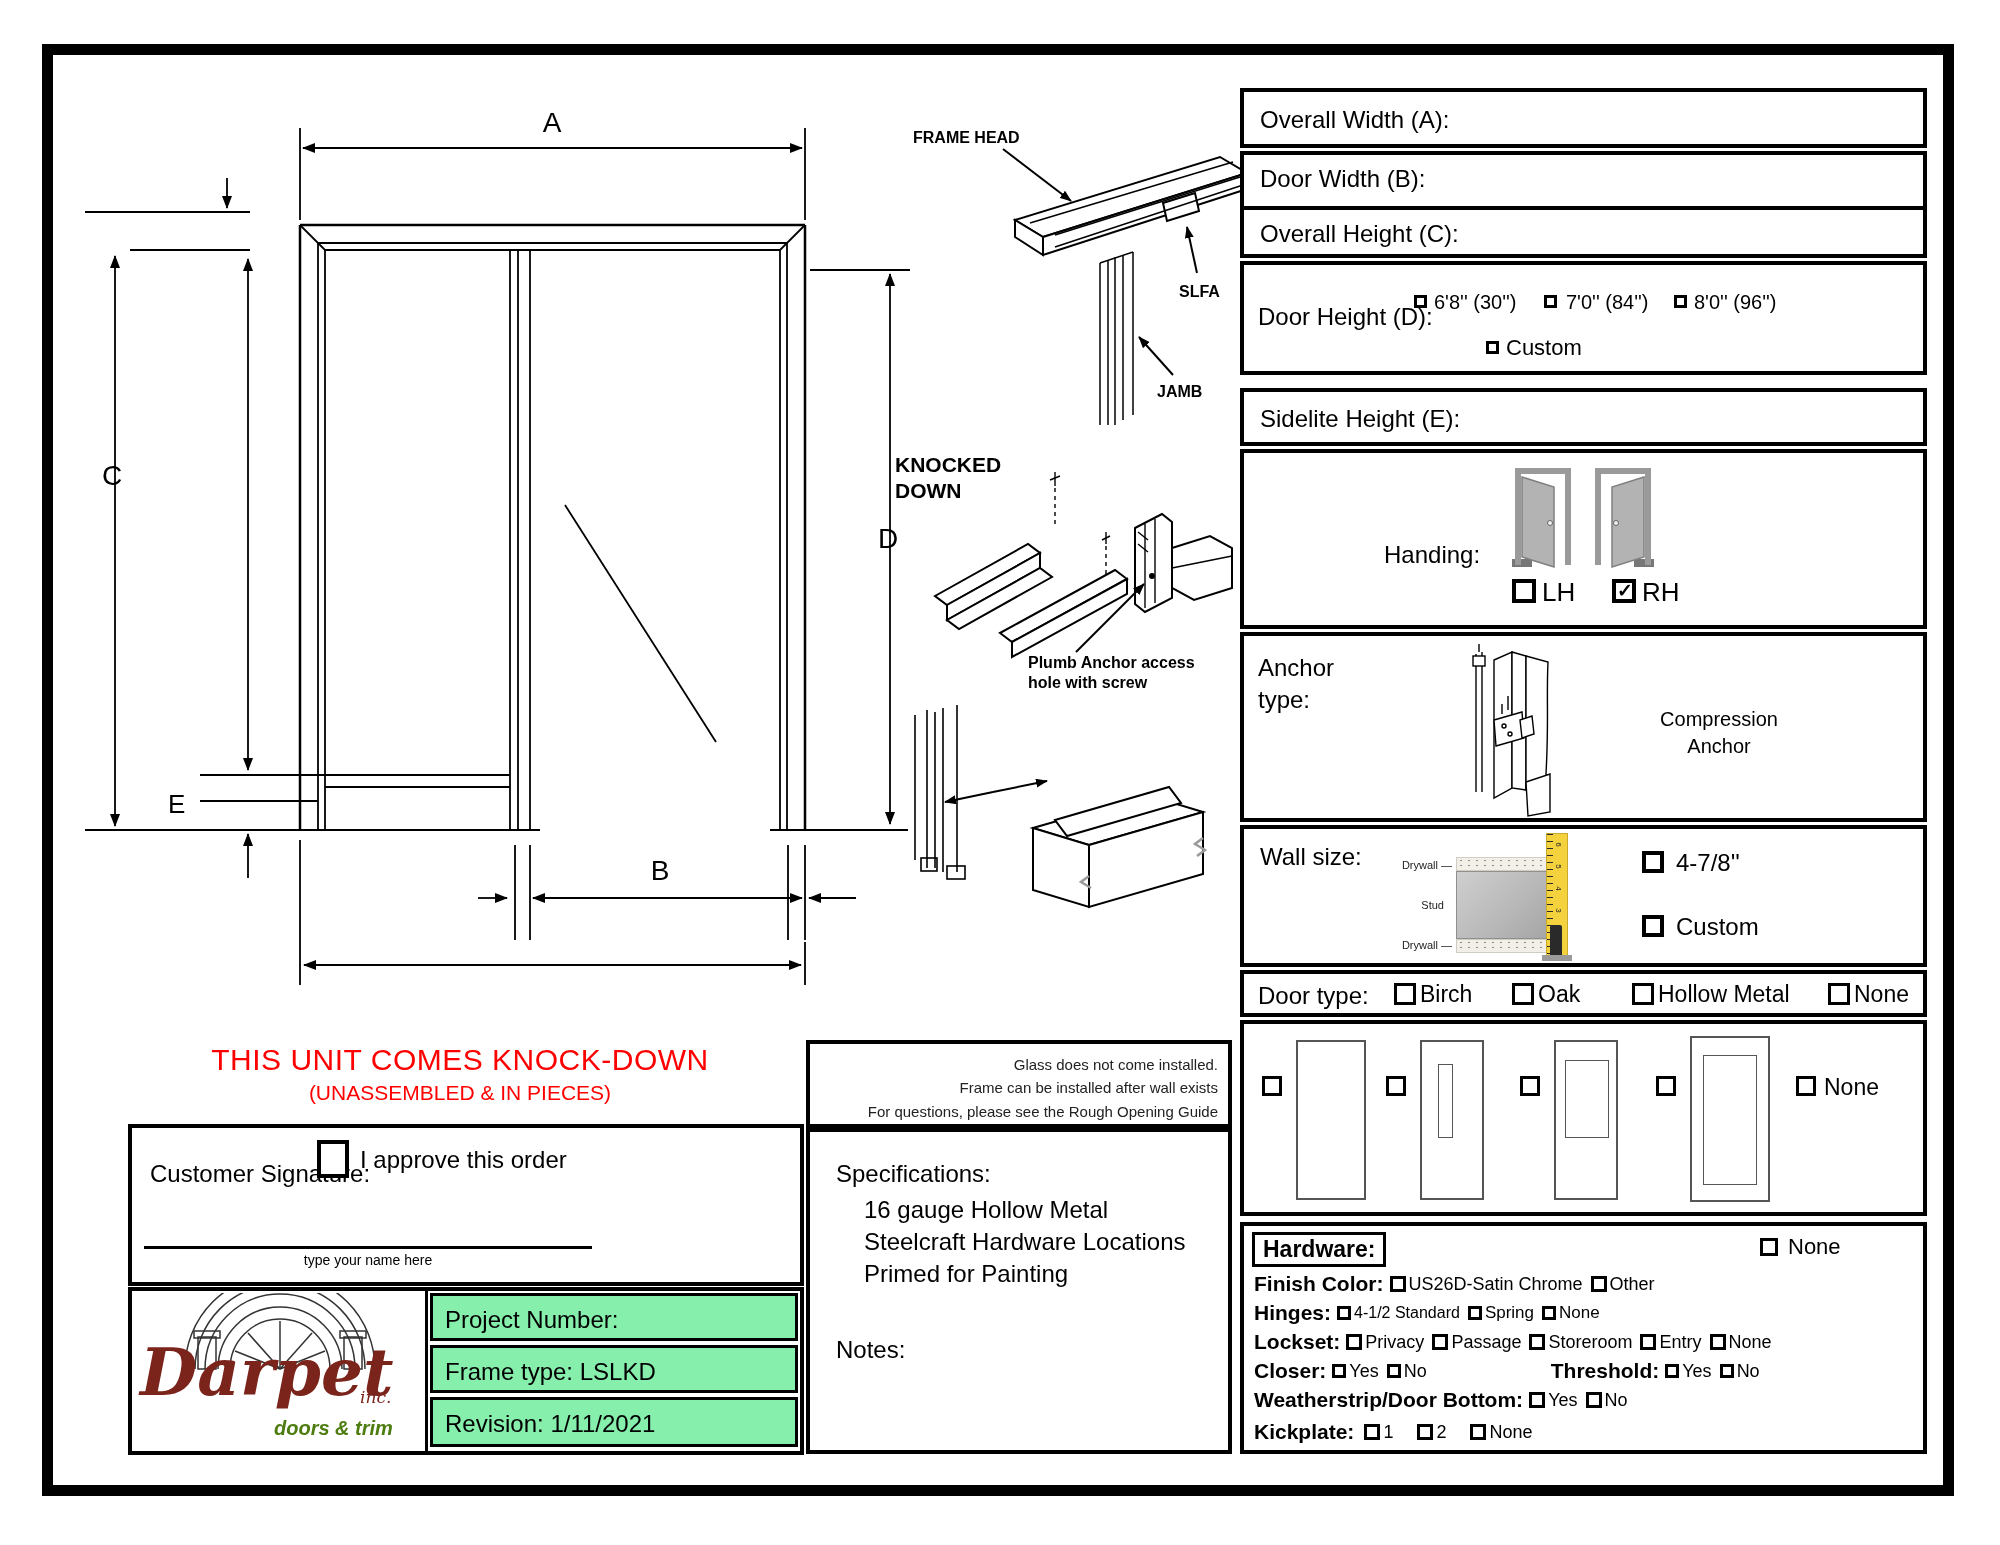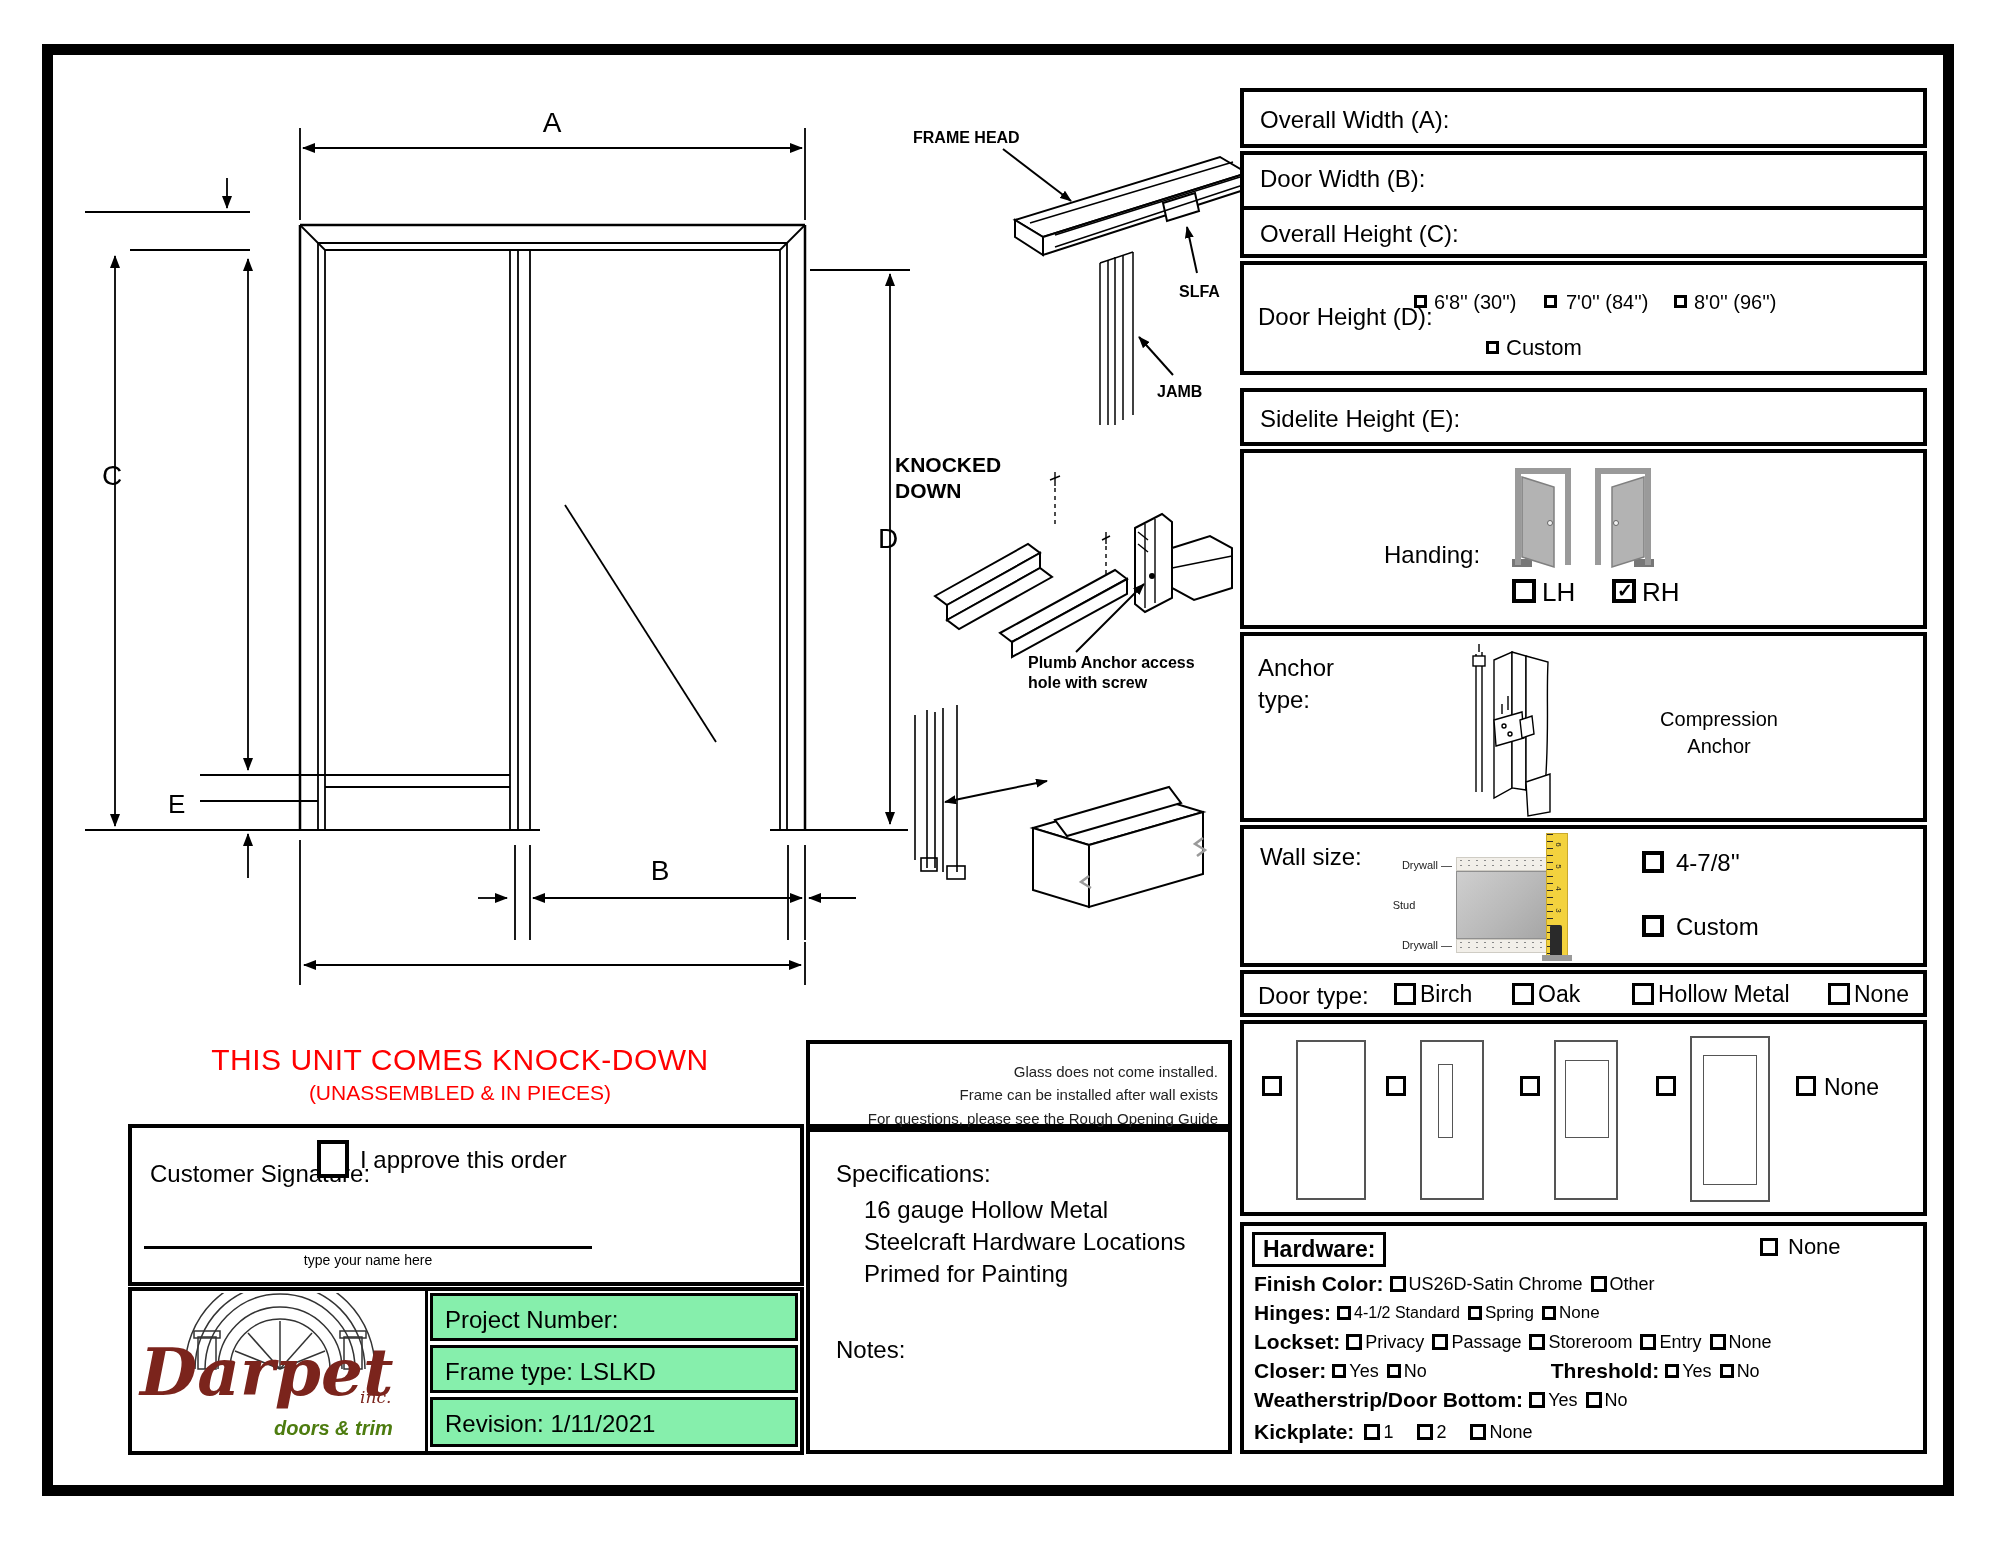--- a/index.html
+++ b/index.html
@@ -248,21 +248,21 @@
       <span class="lab">Project Number:</span>
     </div>
     <div class="cell3" style="left:298px;top:54px;width:368px;height:48px;">
       <span class="lab">Frame type: LSLKD</span>
     </div>
     <div class="cell3" style="left:298px;top:106px;width:368px;height:50px;">
       <span class="lab">Revision: 1/11/2021</span>
     </div>
   </div>
 
-  <div style="position:absolute;left:806px;top:1040px;width:426px;height:88px;border:4px solid #000;box-sizing:border-box;background:#fff;text-align:right;padding:16px 10px 0 0;font-size:15px;line-height:1.55;color:#222;">
+  <div style="position:absolute;left:806px;top:1040px;width:426px;height:88px;border:4px solid #000;box-sizing:border-box;background:#fff;text-align:right;padding:9px 10px 0 0;font-size:15px;line-height:1.55;color:#222;">
     <div>Glass does not come installed.</div>
     <div>Frame can be installed after wall exists</div>
     <div>For questions, please see the Rough Opening Guide</div>
   </div>
 
   <div style="position:absolute;left:806px;top:1128px;width:426px;height:326px;border:4px solid #000;box-sizing:border-box;background:#fff;">
     <div class="lab" style="left:26px;top:28px;">Specifications:</div>
     <div class="lab" style="left:54px;top:64px;">16 gauge Hollow Metal</div>
     <div class="lab" style="left:54px;top:96px;">Steelcraft Hardware Locations</div>
     <div class="lab" style="left:54px;top:128px;">Primed for Painting</div>
@@ -348,21 +348,21 @@
     </svg>
     <div style="position:absolute;left:380px;top:72px;width:190px;text-align:center;">
       <div style="font-size:20px;">Compression</div>
       <div style="font-size:20px;margin-top:4px;">Anchor</div>
     </div>
   </div>
 
   <div class="row" style="top:825px;height:142px;">
     <span class="lab" style="left:16px;top:14px;">Wall size:</span>
     <span class="tinylab" style="left:120px;top:30px;width:88px;">Drywall —</span>
-    <span class="tinylab" style="left:120px;top:70px;width:80px;text-align:center;">Stud</span>
+    <span class="tinylab" style="left:120px;top:70px;width:80px;">Stud</span>
     <span class="tinylab" style="left:120px;top:110px;width:88px;">Drywall —</span>
     <div class="drywall" style="left:212px;top:28px;width:94px;height:14px;"></div>
     <div class="stud" style="left:212px;top:42px;width:94px;height:68px;"></div>
     <div class="drywall" style="left:212px;top:110px;width:94px;height:14px;"></div>
     <div class="ruler" style="left:302px;top:4px;width:22px;height:126px;">
       <span class="rnum" style="top:6px;">6</span>
       <span class="rnum" style="top:28px;">5</span>
       <span class="rnum" style="top:50px;">4</span>
       <span class="rnum" style="top:72px;">3</span>
       <span class="rnum" style="top:94px;">2</span>

